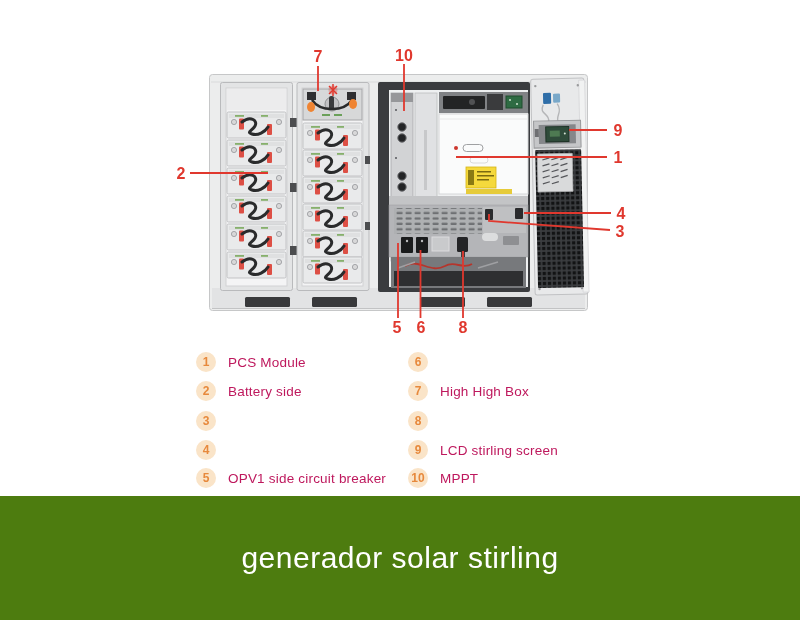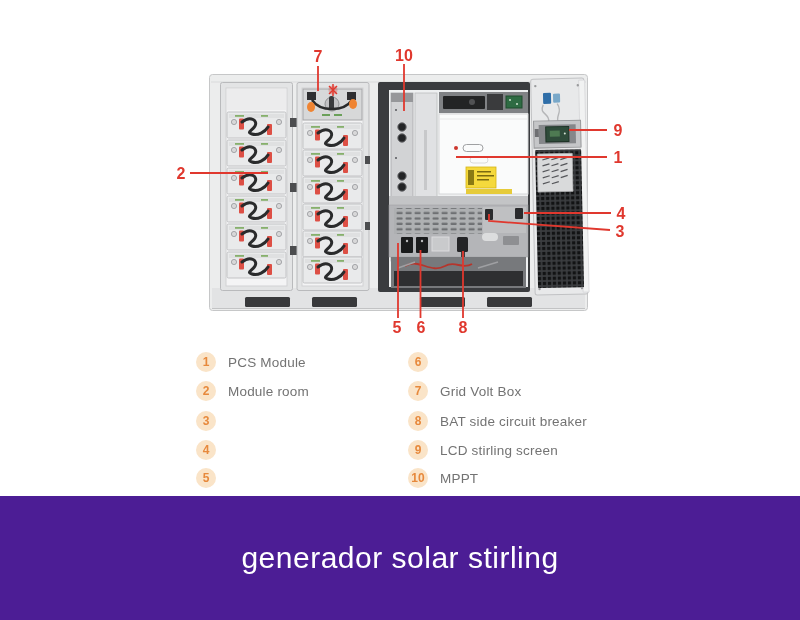--- a/index.html
+++ b/index.html
@@ -17,30 +17,30 @@
     position:absolute;display:flex;align-items:center;height:20px;
   }
   .badge{
     width:20px;height:20px;border-radius:50%;
     background:#fae4c8;color:#e7893c;
     font-size:12px;font-weight:bold;line-height:20px;
     display:flex;align-items:center;justify-content:center;
     flex:0 0 20px;
   }
   .legend-label{
-    margin-left:12px;color:#737373;font-size:13.5px;letter-spacing:0.2px;
+    margin-left:12px;color:#be185d;font-size:13.5px;letter-spacing:0.2px;
     white-space:nowrap;
   }
   .col-left{left:196px;}
   .col-right{left:408px;}
   .row-0{top:352px;} .row-1{top:381px;} .row-2{top:411px;} .row-3{top:440px;} .row-4{top:468px;}
   
   #banner{
     position:absolute;left:0;top:496px;width:800px;height:124px;
-    background:#4c1d95;display:flex;align-items:center;justify-content:center;
+    background:#4d7c0f;display:flex;align-items:center;justify-content:center;
   }
   #banner .caption{
     color:#ffffff;font-size:30px;font-weight:400;letter-spacing:0.5px;
   }
 </style>
 </head>
 <body>
 
 <div id="stage">
 
@@ -254,41 +254,41 @@
   </svg>
 
   
   <div>
     <div class="legend-row col-left row-0">
       <span class="badge">1</span>
       <span class="legend-label">PCS Module</span>
     </div>
     <div class="legend-row col-left row-1">
       <span class="badge">2</span>
-      <span class="legend-label">Module room</span>
+      <span class="legend-label">Battery side</span>
     </div>
     <div class="legend-row col-left row-2">
       <span class="badge">3</span>
     </div>
     <div class="legend-row col-left row-3">
       <span class="badge">4</span>
     </div>
     <div class="legend-row col-left row-4">
       <span class="badge">5</span>
+      <span class="legend-label">OPV1 side circuit breaker</span>
     </div>
     <div class="legend-row col-right row-0">
       <span class="badge">6</span>
     </div>
     <div class="legend-row col-right row-1">
       <span class="badge">7</span>
-      <span class="legend-label">Grid Volt Box</span>
+      <span class="legend-label">High High Box</span>
     </div>
     <div class="legend-row col-right row-2">
       <span class="badge">8</span>
-      <span class="legend-label">BAT side circuit breaker</span>
     </div>
     <div class="legend-row col-right row-3">
       <span class="badge">9</span>
       <span class="legend-label">LCD stirling screen</span>
     </div>
     <div class="legend-row col-right row-4">
       <span class="badge">10</span>
       <span class="legend-label">MPPT</span>
     </div>
   </div>

